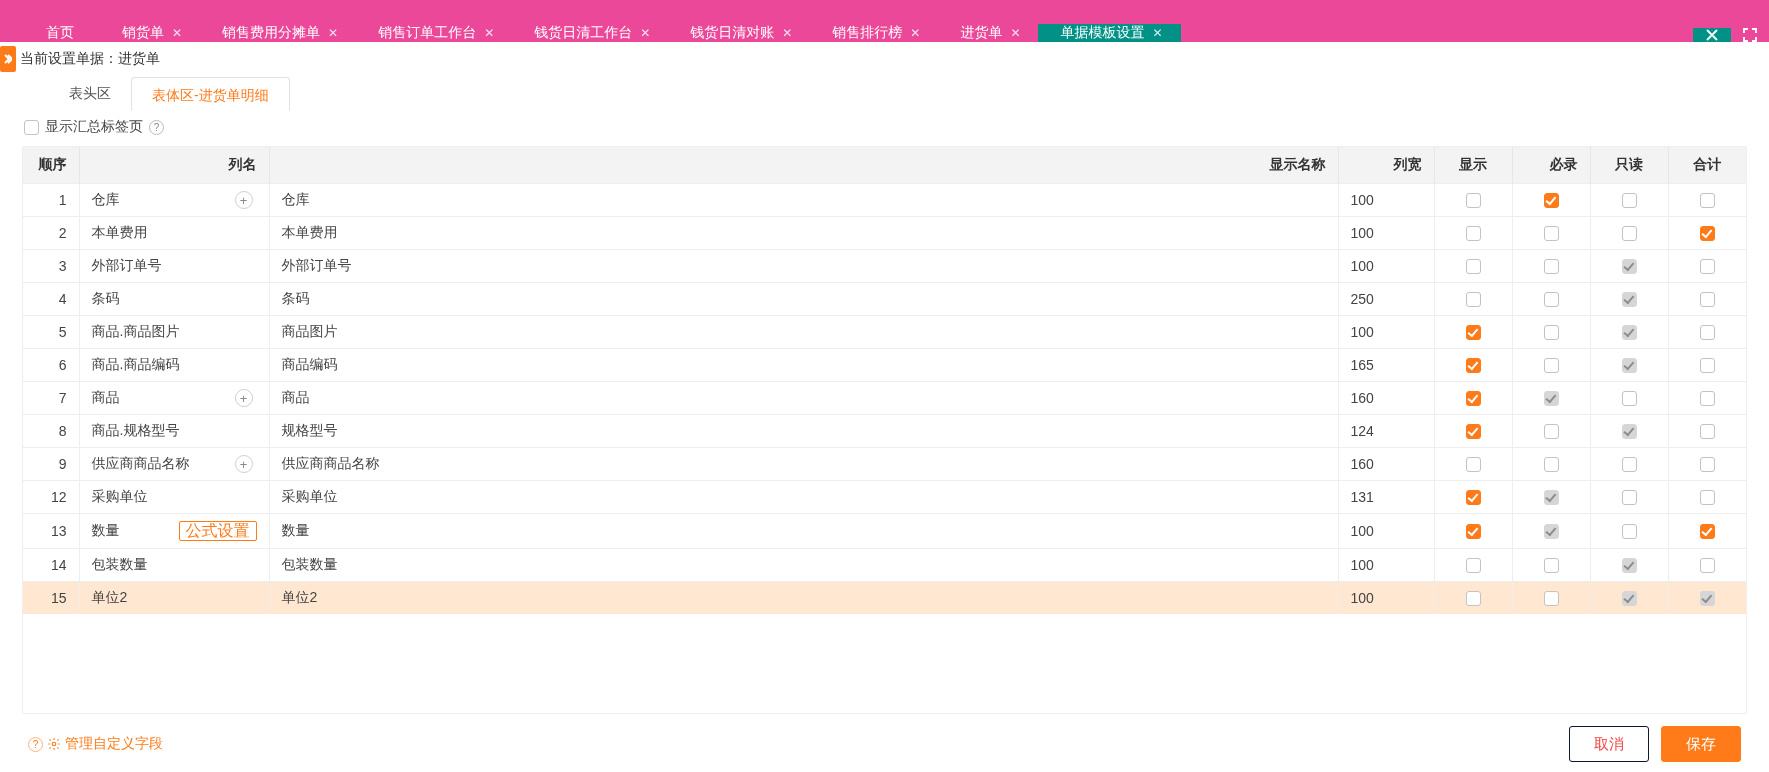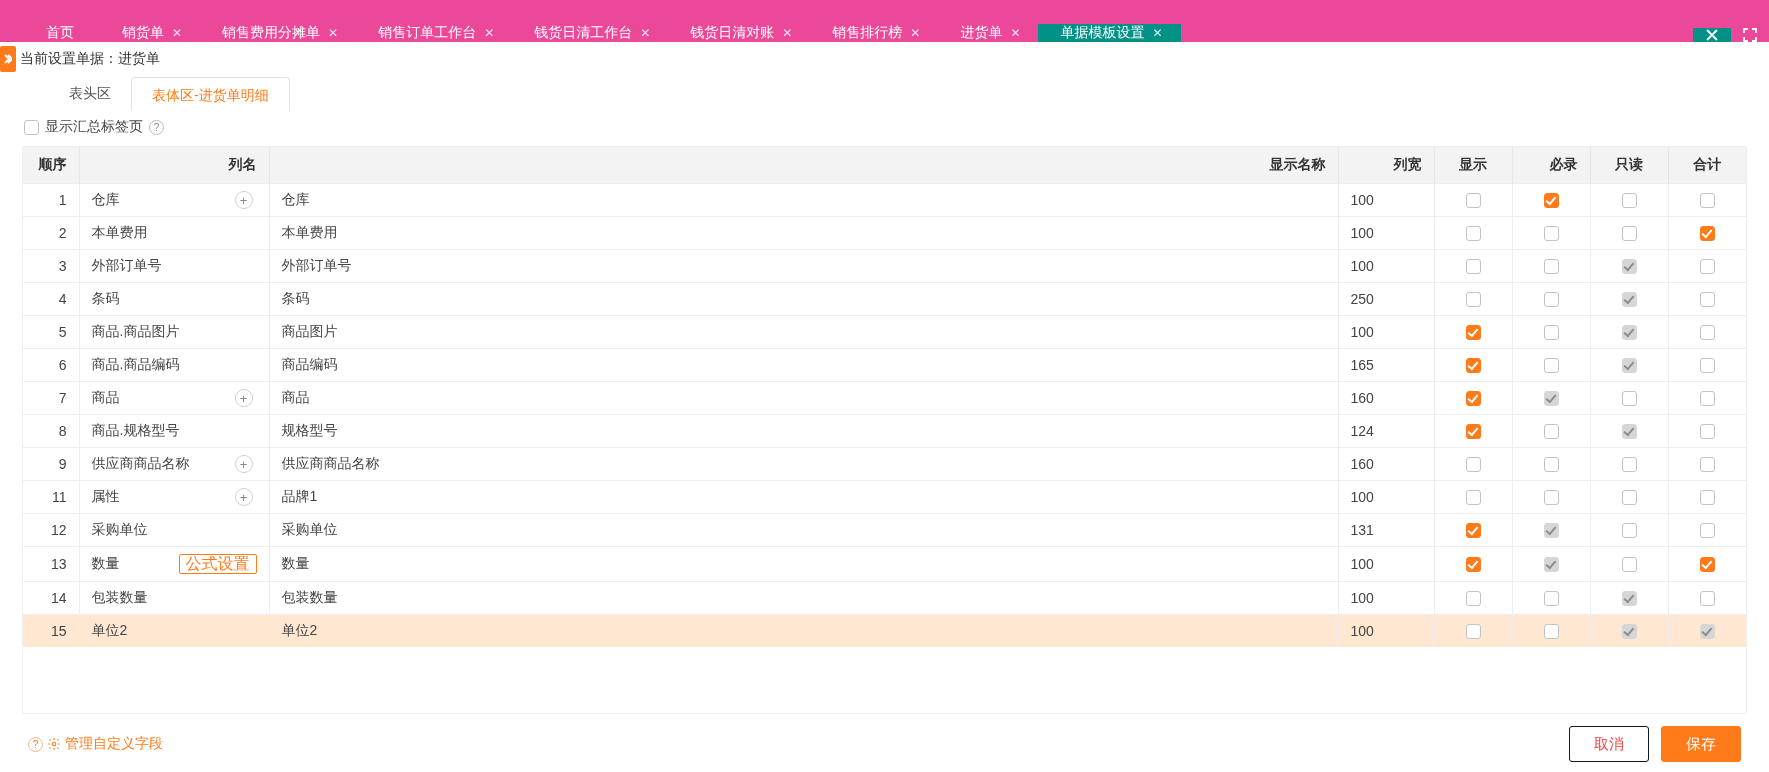--- a/index.html
+++ b/index.html
@@ -290,35 +290,20 @@
                 </div>
               </td>
               <td>供应商商品名称</td>
               <td>160</td>
               <td class="col-ck" style="text-align: center;"><span class="cb"></span></td>
               <td class="col-ck" style="text-align: center;"><span class="cb"></span></td>
               <td class="col-ck" style="text-align: center;"><span class="cb"></span></td>
               <td class="col-ck" style="text-align: center;"><span class="cb"></span></td>
             </tr>
             <tr>
-              <td class="col-seq">11</td>
-              <td>
-                <div class="colname-cell">
-                  <span>属性</span>
-                  <span class="plus-btn">+</span>
-                </div>
-              </td>
-              <td>品牌1</td>
-              <td>100</td>
-              <td class="col-ck" style="text-align: center;"><span class="cb"></span></td>
-              <td class="col-ck" style="text-align: center;"><span class="cb"></span></td>
-              <td class="col-ck" style="text-align: center;"><span class="cb"></span></td>
-              <td class="col-ck" style="text-align: center;"><span class="cb"></span></td>
-            </tr>
-            <tr>
               <td class="col-seq">12</td>
               <td>
                 <div class="colname-cell">
                   <span>采购单位</span>
                 </div>
               </td>
               <td>采购单位</td>
               <td>131</td>
               <td class="col-ck" style="text-align: center;"><span class="cb on"></span></td>
               <td class="col-ck" style="text-align: center;"><span class="cb ro on"></span></td>

